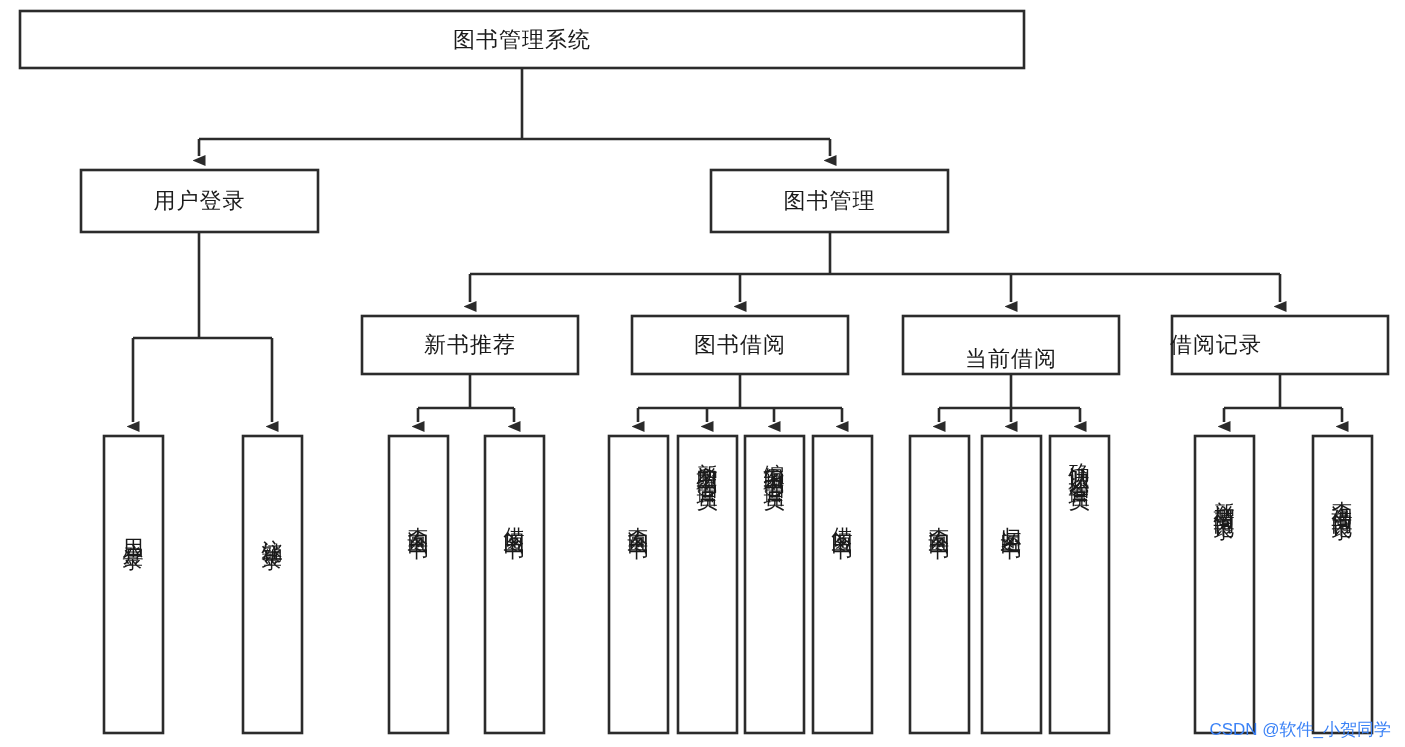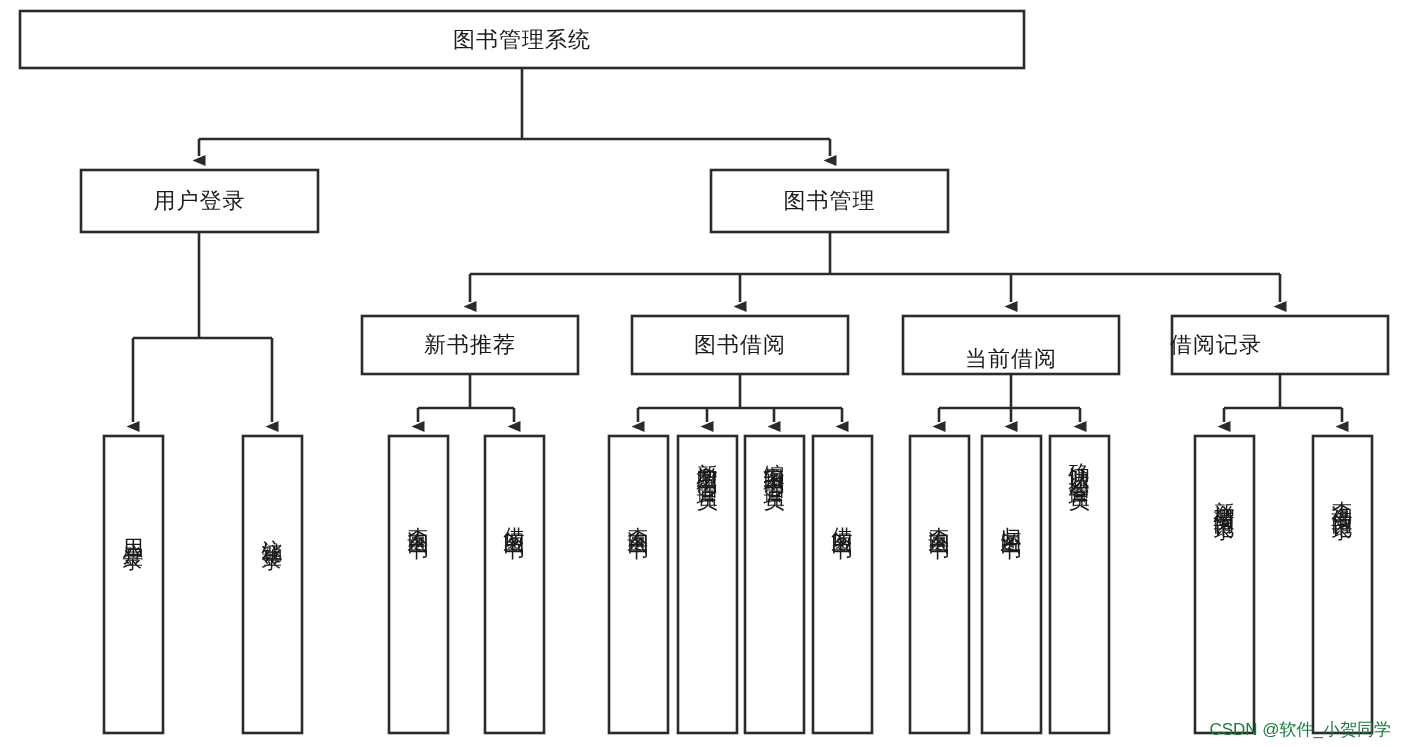--- a/index.html
+++ b/index.html
@@ -71,21 +71,21 @@
     color: #1a1a1a;
     letter-spacing: 1px;
     white-space: nowrap;
   }
   .watermark {
     position: absolute;
     right: 14px;
     bottom: 6px;
     font-family: "Liberation Sans", "DejaVu Sans", sans-serif;
     font-size: 17px;
-    color: #15803d;
+    color: #3b82f6;
     white-space: nowrap;
     pointer-events: none;
   }
 </style>
 </head>
 <body>
 
 <div id="canvas">
 
   <svg class="diagram" viewBox="0 0 1405 747">

